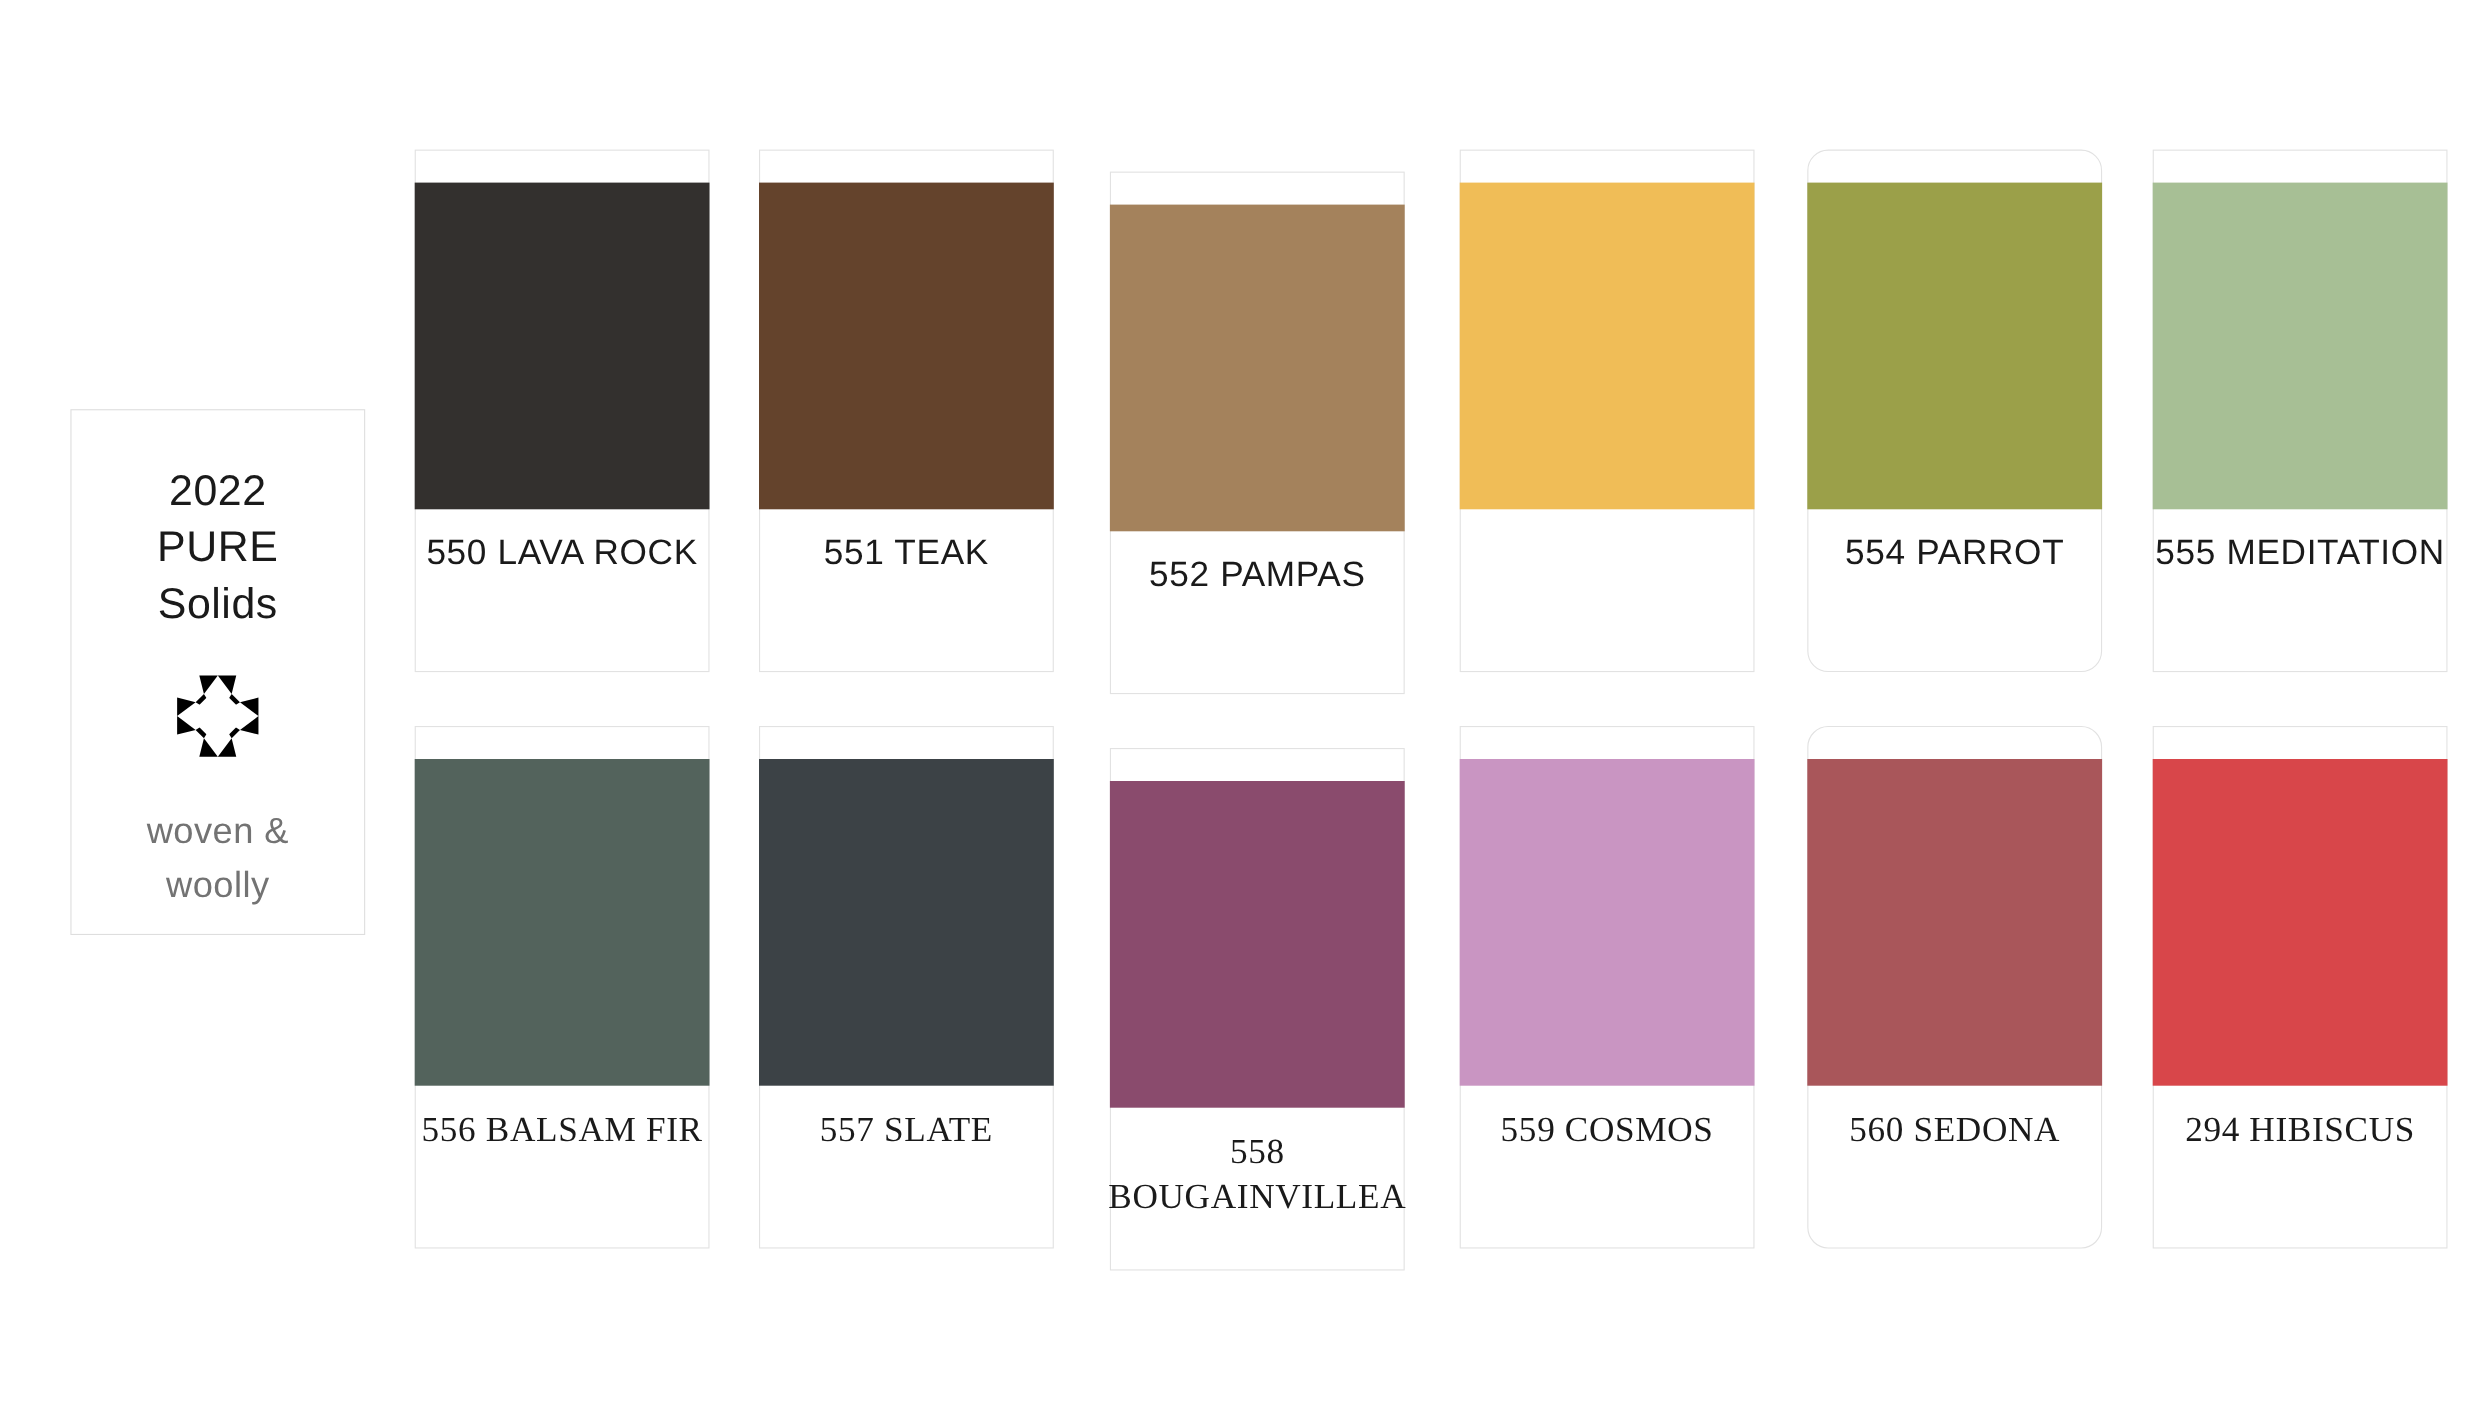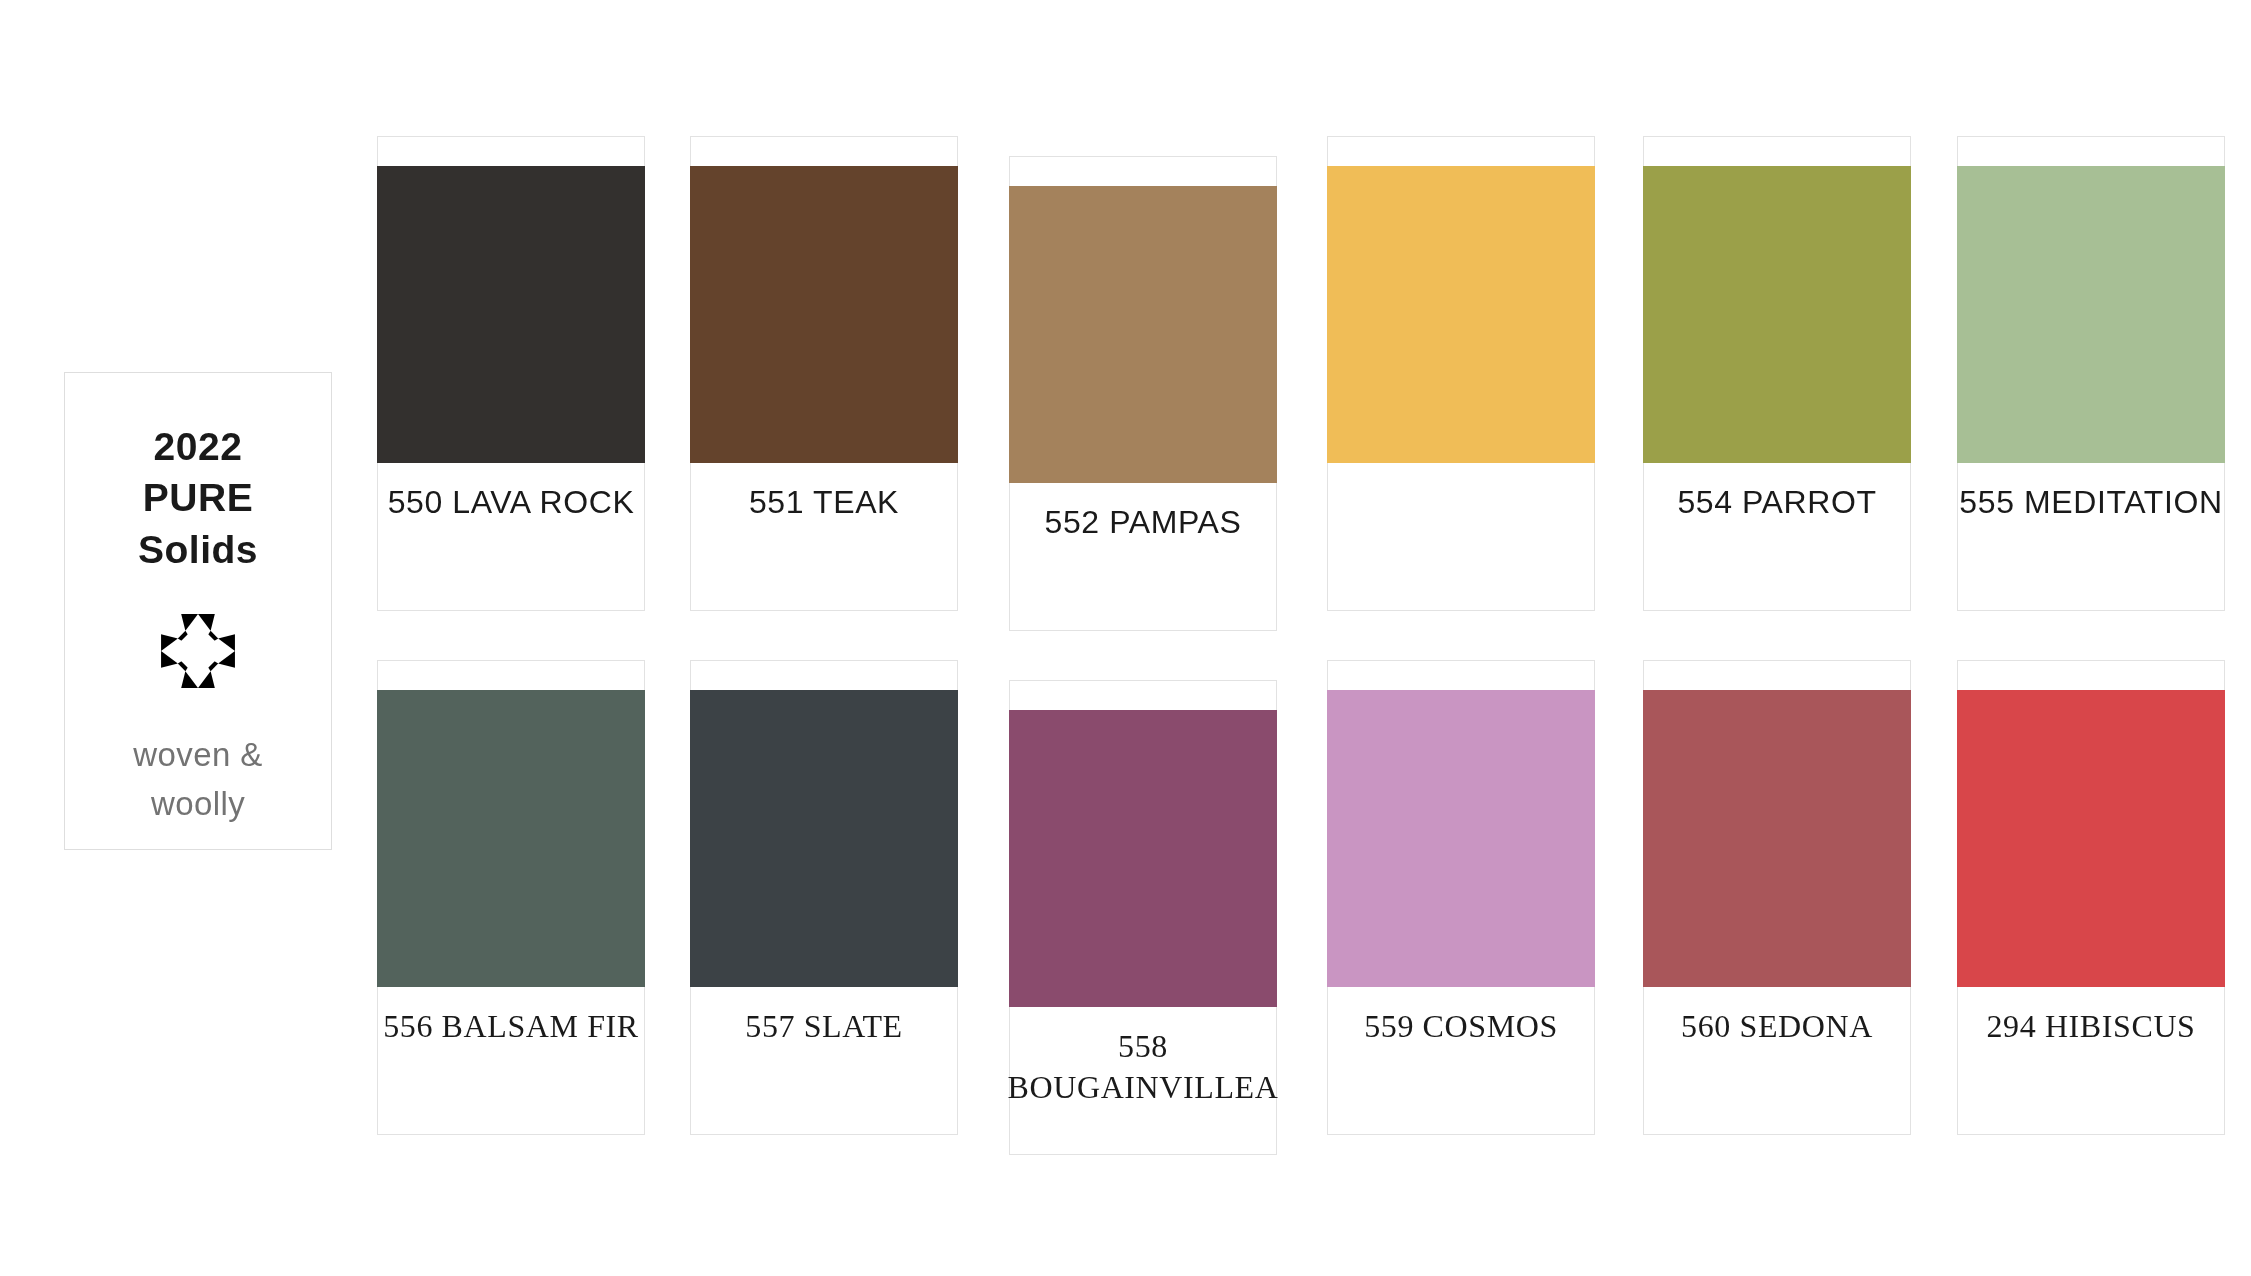--- a/index.html
+++ b/index.html
@@ -37,21 +37,21 @@
     border: 1px solid #dedede;
     box-sizing: border-box;
     display: flex;
     flex-direction: column;
     align-items: center;
     justify-content: flex-start;
     padding-top: 48px;
   }
   .title-line {
     font-size: 39px;
-    font-weight: 700;
+    font-weight: 400;
     line-height: 1.32;
     letter-spacing: 0.5px;
     color: #1a1a1a;
     text-align: center;
   }
   .logo-wrap {
     margin-top: 34px;
     margin-bottom: 36px;
     width: 84px;
     height: 84px;
@@ -91,21 +91,21 @@
     width: 268px;
     height: 475px;
     background: #ffffff;
     border: 1px solid #e2e2e2;
     box-sizing: border-box;
   }
   .swatch-card.c0 { left: 0px; }
   .swatch-card.c1 { left: 313px; }
   .swatch-card.c2 { left: 632px; margin-top: 20px; }
   .swatch-card.c3 { left: 950px; }
-  .swatch-card.c4 { left: 1266px; }
+  .swatch-card.c4 { left: 1266px; border-radius: 19px; }
   .swatch-card.c5 { left: 1580px; }
 
   .color-block {
     position: absolute;
     left: -1px;
     top: 29px;
     width: 268px;
     height: 297px;
   }
   .swatch-label {

